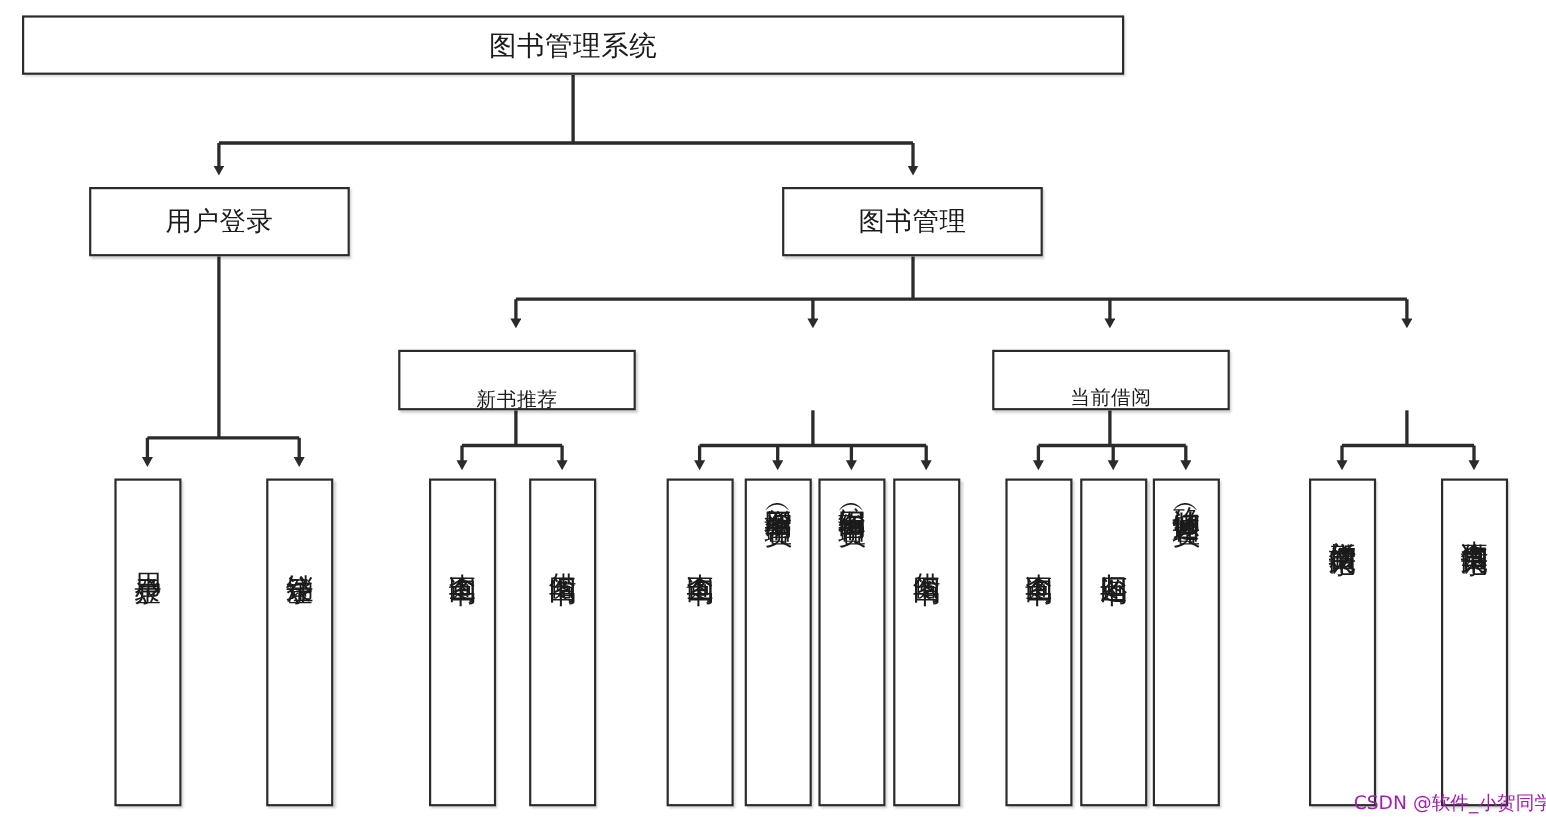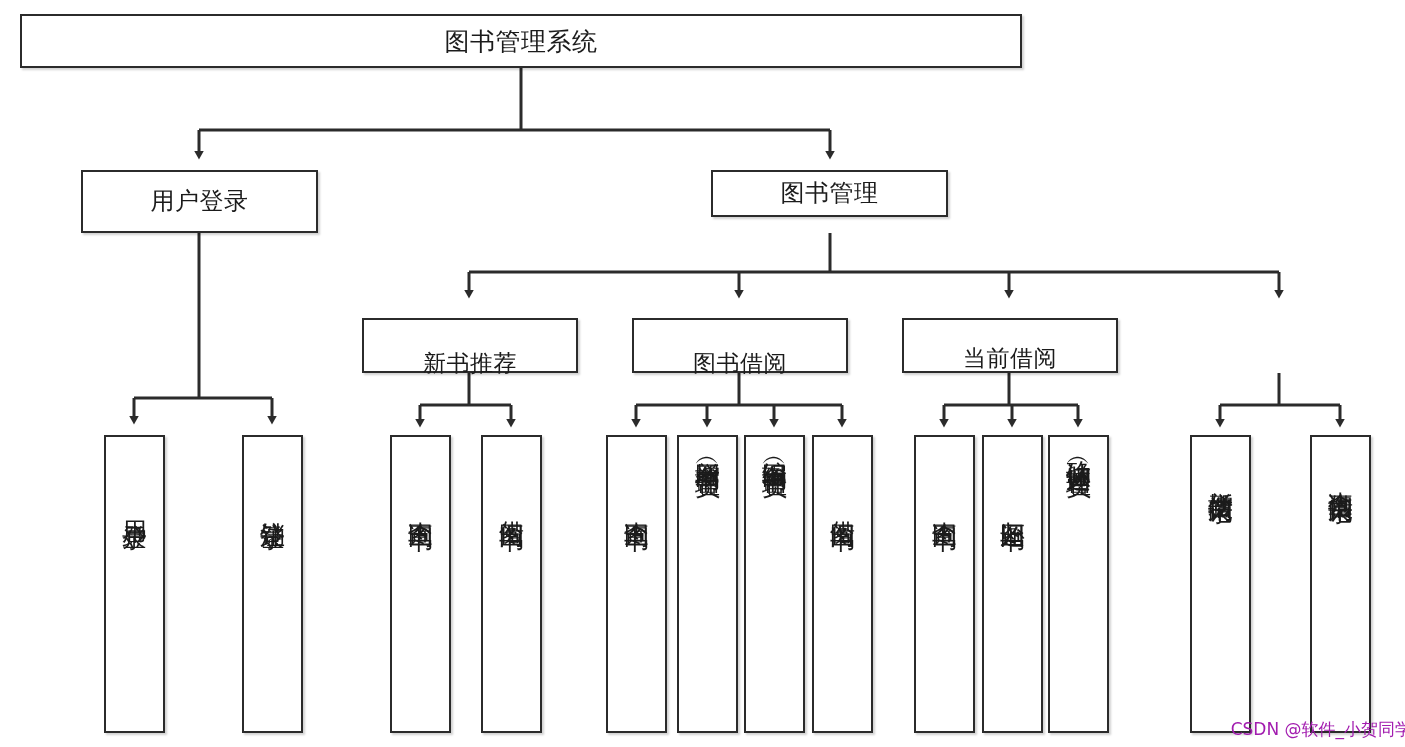--- a/index.html
+++ b/index.html
@@ -38,21 +38,21 @@
     color: #1b1b1b;
     z-index: 2;
   }
   .node .label {
     text-align: center;
     line-height: 1.08;
     letter-spacing: 0.5px;
   }
   .node.root .label { font-size: 25px; }
   .node.lvl1 .label { font-size: 24px; }
-  .node.lvl2 .label { font-size: 23px; margin-top: 36px; }
+  .node.lvl2 .label { font-size: 18px; margin-top: 36px; }
   .node.leaf {
     align-items: flex-start;
     padding-top: 0;
   }
   .node.leaf .label {
     writing-mode: vertical-rl;
     text-orientation: upright;
     font-size: 25px;
     line-height: 1.0;
     letter-spacing: 2px;
@@ -126,29 +126,26 @@
     </g>
   </svg>
 
   <div class="node root" style="left:20px; top:14px; width:1002px; height:54px;">
     <span class="label">图书管理系统</span>
   </div>
 
   <div class="node lvl1" style="left:81px; top:170px; width:237px; height:63px;">
     <span class="label">用户登录</span>
   </div>
-  <div class="node lvl1" style="left:711px; top:170px; width:237px; height:47px;">
+  <div class="node lvl1" style="left:711px; top:170px; width:237px; height:63px;">
     <span class="label">图书管理</span>
   </div>
 
   <div class="node lvl2" style="left:362px; top:318px; width:216px; height:55px;">
     <span class="label">新书推荐</span>
-  </div>
-  <div class="node lvl2" style="left:632px; top:318px; width:216px; height:55px;">
-    <span class="label">图书借阅</span>
   </div>
   <div class="node lvl2" style="left:902px; top:318px; width:216px; height:55px;align-items:flex-end;">
     <span class="label">当前借阅</span>
   </div>
 
   <div class="node leaf align-mid" style="left:104px; top:435px; width:61px; height:298px;">
     <span class="label">用户登录</span>
   </div>
   <div class="node leaf align-mid" style="left:242px; top:435px; width:61px; height:298px;">
     <span class="label">注销登录</span>

